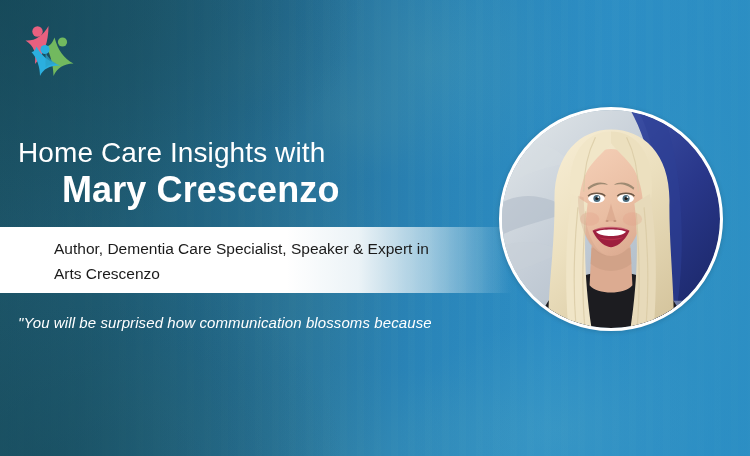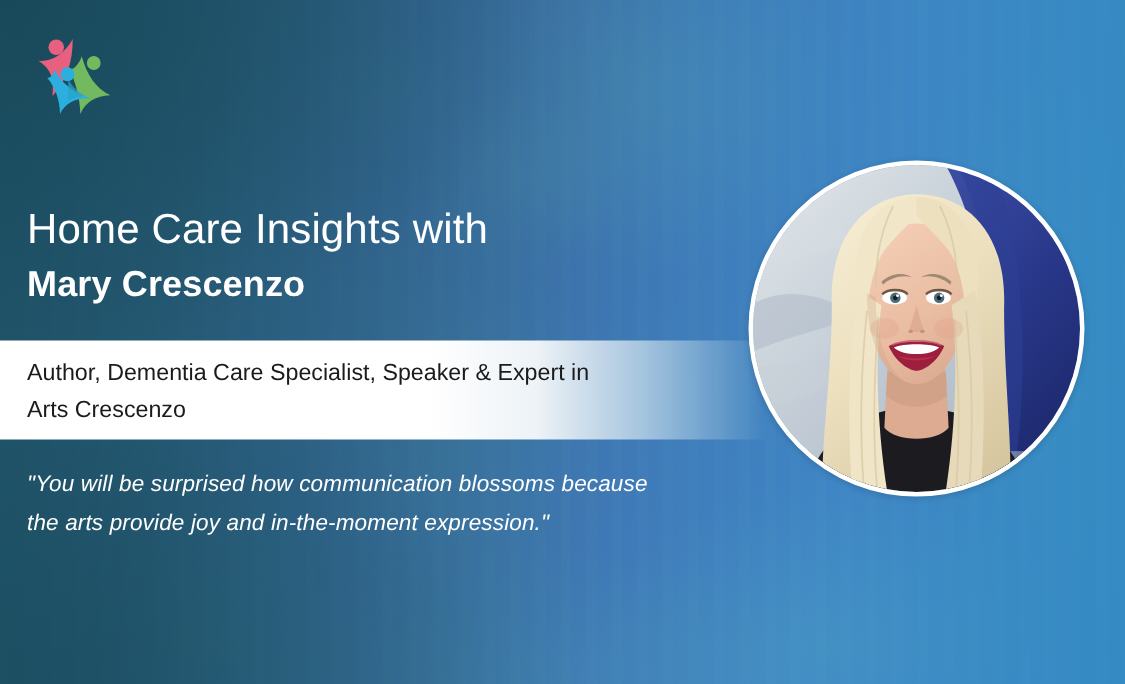--- a/index.html
+++ b/index.html
@@ -8,21 +8,21 @@
     width:750px; height:456px;
     overflow:hidden;
     background:#1d5566;
     font-family:"Liberation Sans", sans-serif;
   }
 
   .banner{
     position:relative;
     width:750px; height:456px;
     overflow:hidden;
-    background:#8b5cf6;
+    background:#3b82f6;
   }
 
   
   .bg-photo{
     position:absolute; inset:0;
     background:
       
       radial-gradient(ellipse 210px 180px at 430px 60px,  rgba(190,225,232,0.34) 0%, rgba(190,225,232,0) 68%),
       radial-gradient(ellipse 150px 250px at 300px 300px, rgba(175,215,225,0.26) 0%, rgba(175,215,225,0) 70%),
       radial-gradient(ellipse 230px 150px at 560px 430px, rgba(196,230,236,0.34) 0%, rgba(196,230,236,0) 72%),
@@ -79,21 +79,21 @@
 
   
   .headline{
     position:absolute; left:18px; top:134px;
     width:460px;
     color:#ffffff;
     line-height:37px;
     letter-spacing:.1px;
   }
   .headline .l1{ display:block; font-size:28px; font-weight:400; }
-  .headline .l2{ display:block; font-size:24px; font-weight:700; }
+  .headline .l2{ display:block; font-size:36px; font-weight:700;margin-left:44px; }
 
   
   .band{
     position:absolute; left:0; top:227px;
     width:512px; height:66px;
     background:linear-gradient(90deg,
       rgba(255,255,255,1) 0%,
       rgba(255,255,255,1) 56%,
       rgba(250,252,253,0.93) 70%,
       rgba(225,240,246,0.62) 84%,
@@ -101,21 +101,21 @@
       rgba(190,224,236,0) 100%);
   }
   .band-text{
     position:absolute; left:18px; top:236px;
     width:470px;
     color:#1b1b1b;
     font-size:15.5px;
     line-height:25px;
     font-weight:400;
   }
-  .band-text span{ display:block; }
+  .band-text span{ display:block;margin-left:36px; }
 
   
   .quote{
     position:absolute; left:18px; top:310px;
     width:490px;
     color:#ffffff;
     font-size:15px;
     line-height:26px;
     font-style:italic;
     letter-spacing:.1px;
@@ -168,21 +168,20 @@
   </div>
 
   <div class="band"></div>
   <div class="band-text">
     <span>Author, Dementia Care Specialist, Speaker &amp; Expert in</span>
     <span>Arts Crescenzo</span>
   </div>
 
   <div class="quote">
     <span>"You will be surprised how communication blossoms because</span>
-    <span>the arts provide joy and in-the-moment expression."</span>
   </div>
 
   <div class="portrait">
     <svg viewBox="0 0 224 224" xmlns="http://www.w3.org/2000/svg">
       <defs>
         <clipPath id="circ">
             <circle cx="112" cy="112" r="112"></circle>
           </clipPath>
         <linearGradient id="artL" x1="0" y1="0" x2="1" y2="1">
           <stop offset="0%" stop-color="#e3e8ea"></stop>

